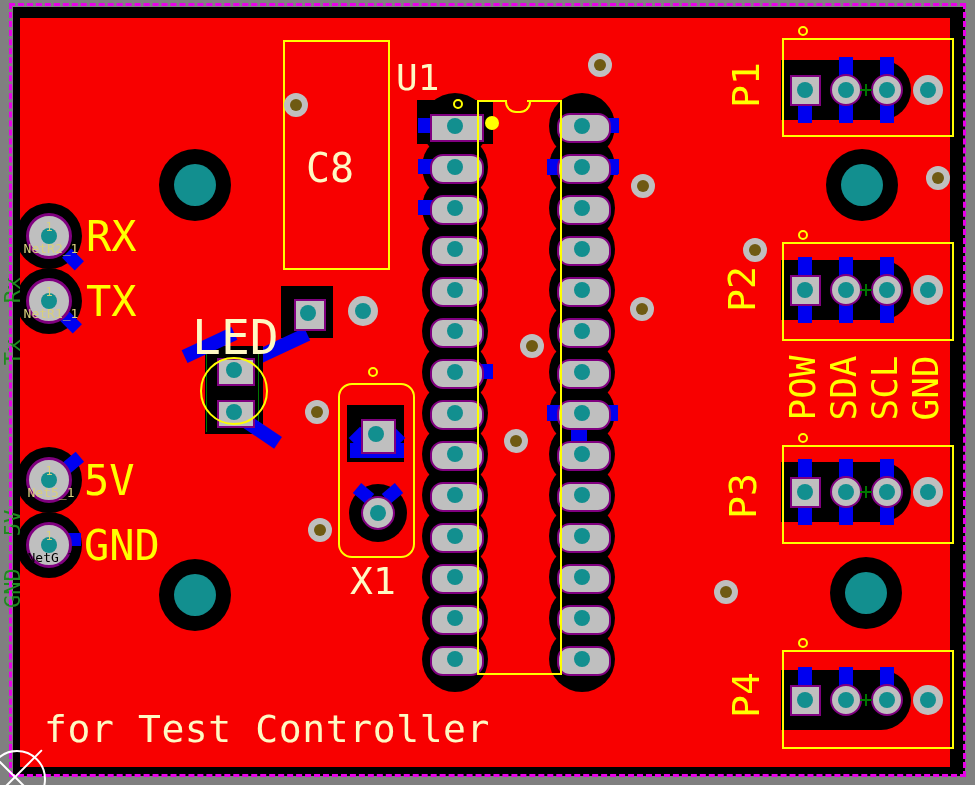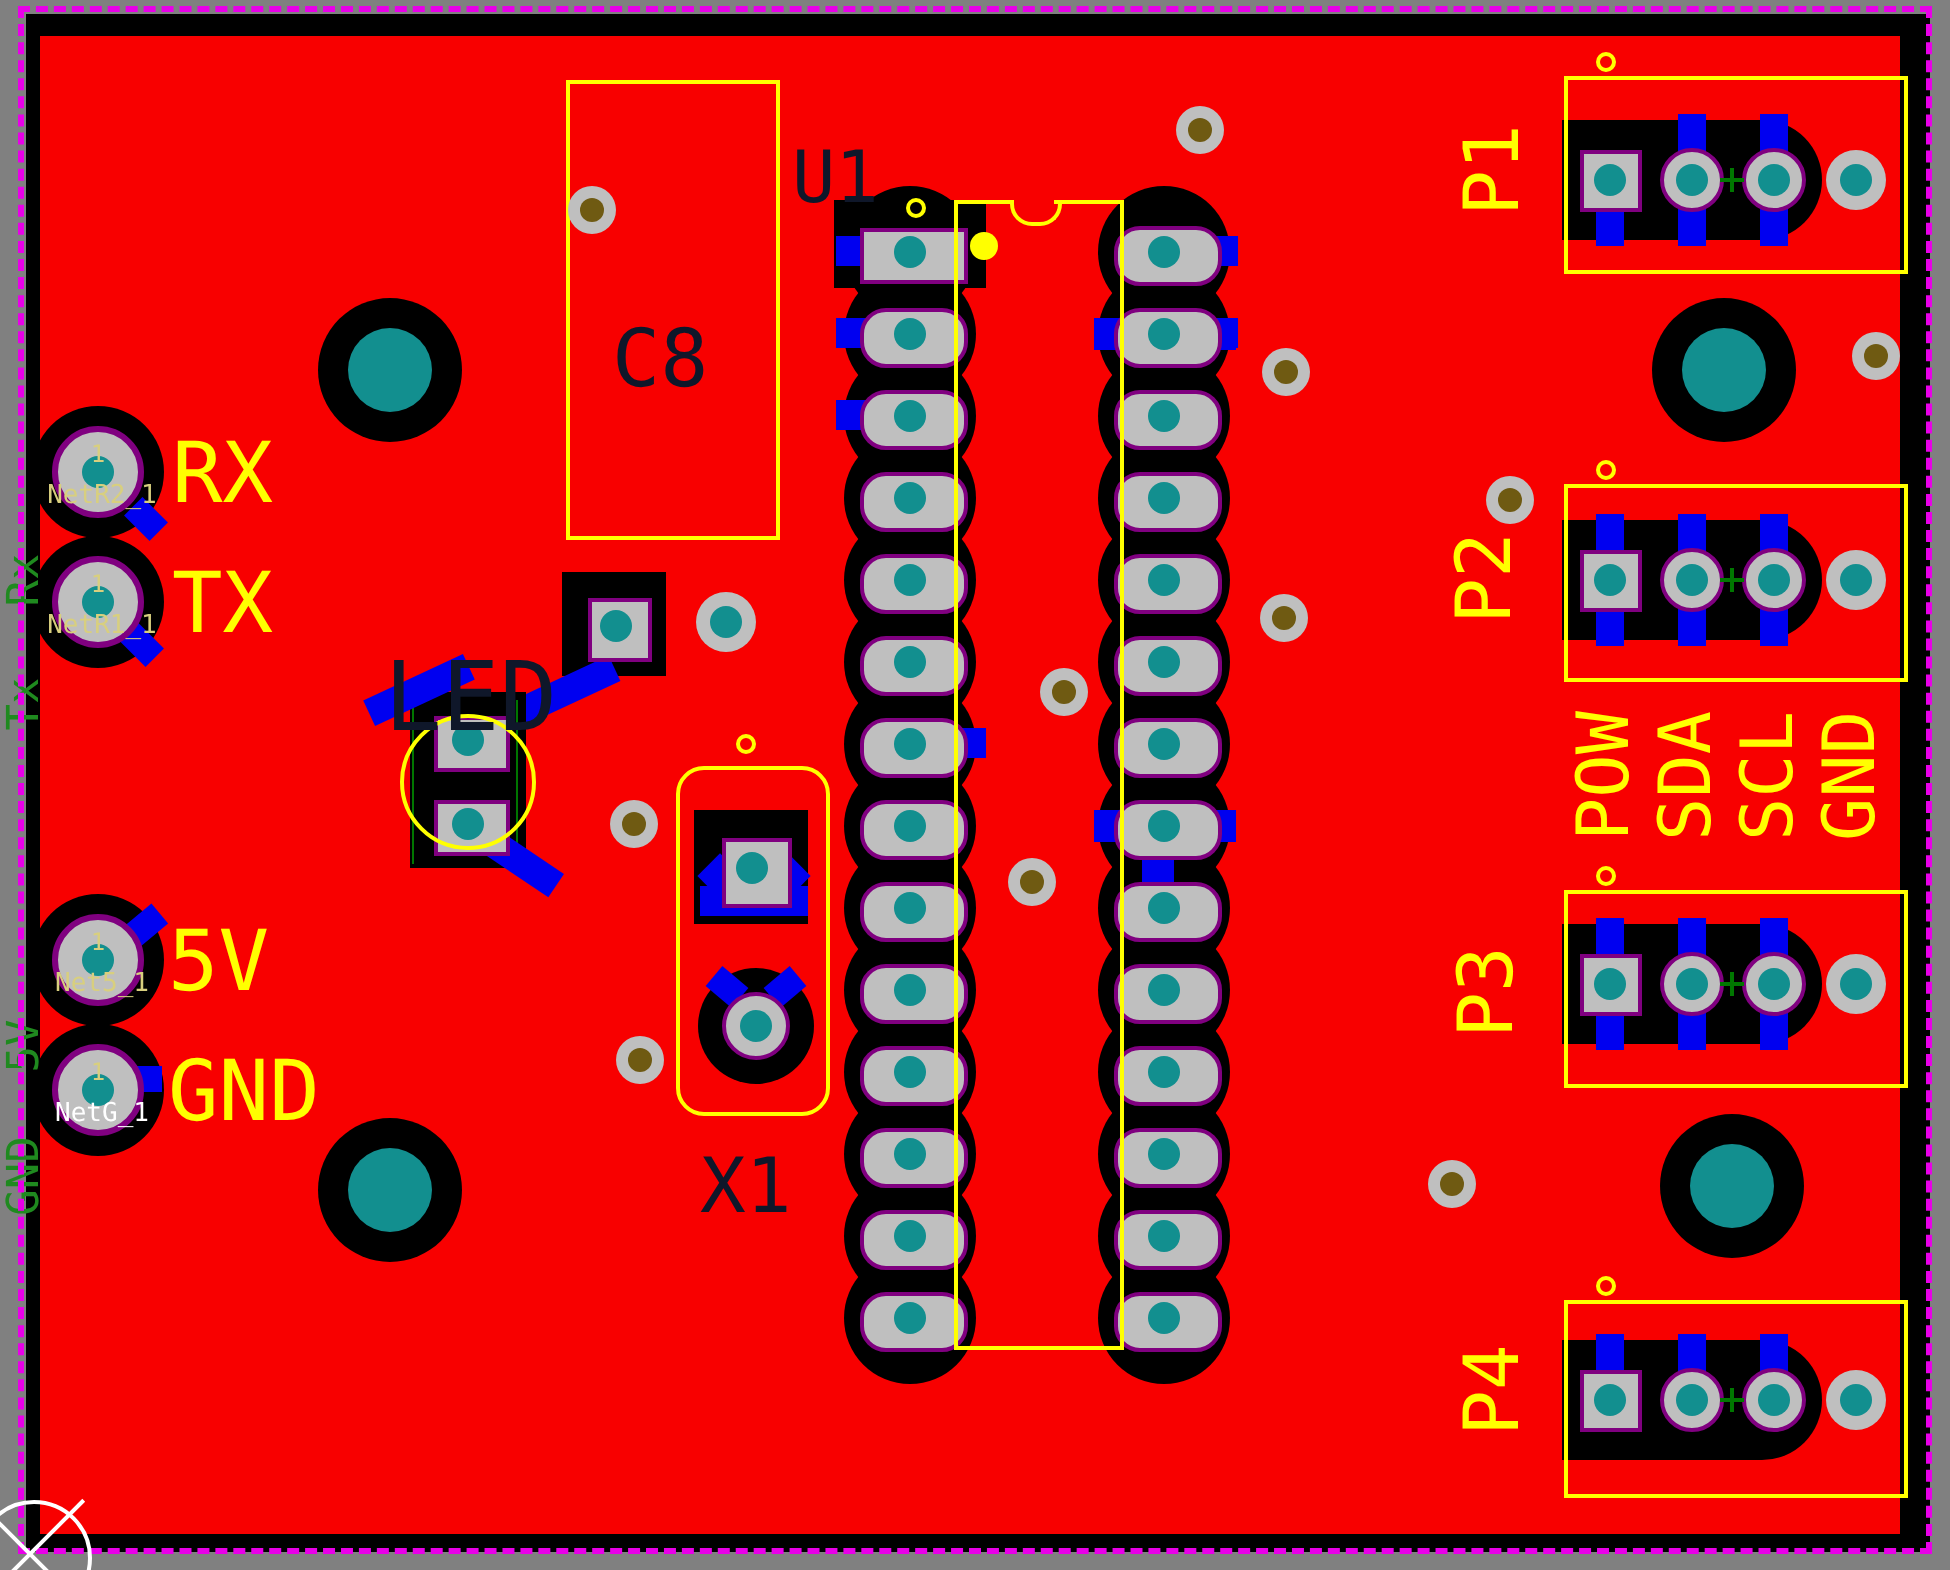--- a/index.html
+++ b/index.html
@@ -1,19 +1,19 @@
 <!DOCTYPE html>
 <html><head>
 <meta charset="utf-8">
 <style>
   html,body{margin:0;padding:0;background:#666;}
   #canvas{position:relative;width:975px;height:785px;background:#808080;overflow:hidden;
           font-family:"DejaVu Sans Mono","Liberation Mono",monospace;}
   .abs{position:absolute;}
-  .silktext{position:absolute;color:#0f172a;line-height:1;white-space:nowrap;margin-top:12px;}
+  .silktext{position:absolute;color:#fef9c3;line-height:1;white-space:nowrap;}
   .vlabel{transform:translate(-50%,-50%) rotate(-90deg);transform-origin:center;}
   .h45{background-image:repeating-linear-gradient(45deg,rgba(255,0,255,.9) 0 1.5px,transparent 1.5px 7px);}
   .h135{background-image:repeating-linear-gradient(135deg,rgba(255,0,255,.9) 0 1.5px,transparent 1.5px 7px);}
   #board-black{position:absolute;left:13px;top:7px;width:952px;height:769px;background:#000;}
   #copper{position:absolute;left:20px;top:18px;width:930px;height:749px;background:#f80000;}
   #board-edge{position:absolute;left:9px;top:3px;width:951px;height:768px;border:3px dashed #e800e8;}
   #u1-label{left:396px;top:60px;font-size:36px;}
   #c8-label{left:306px;top:148px;font-size:40px;}
   #led-label{left:192px;top:313px;font-size:48px;}
   #x1-label{left:350px;top:562px;font-size:38px;}
@@ -47,21 +47,21 @@
       <div class="abs" style="left: 26px; top: 457px; width: 40px; height: 40px; background: rgb(191, 191, 191); border-radius: 50%; border: 3px solid rgb(128, 0, 128);"></div>
       <div class="abs" style="left: 41px; top: 472px; width: 16px; height: 16px; background: rgb(18, 143, 143); border-radius: 50%;"></div>
       <div class="abs" style="left: 49px; top: 471px; font-size: 12px; color: rgb(216, 207, 126); line-height: 1; white-space: nowrap; transform: translate(-50%, -50%);">1</div>
       <div class="abs" style="left: 51px; top: 492px; font-size: 13px; color: rgb(216, 207, 126); line-height: 1; white-space: nowrap; transform: translate(-50%, -50%);">Net5_1</div>
       <div class="abs" style="left: 84px; top: 460px; font-size: 42px; color: rgb(255, 255, 0); line-height: 1; white-space: nowrap; transform: none;">5V</div>
       <div class="abs" style="left: 16px; top: 512px; width: 66px; height: 66px; background: rgb(0, 0, 0); border-radius: 50%;"></div>
       <div class="abs" style="left: 63px; top: 533px; width: 18px; height: 13px; background: rgb(0, 0, 240);"></div>
       <div class="abs" style="left: 26px; top: 522px; width: 40px; height: 40px; background: rgb(191, 191, 191); border-radius: 50%; border: 3px solid rgb(128, 0, 128);"></div>
       <div class="abs" style="left: 41px; top: 537px; width: 16px; height: 16px; background: rgb(18, 143, 143); border-radius: 50%;"></div>
       <div class="abs" style="left: 49px; top: 536px; font-size: 12px; color: rgb(216, 207, 126); line-height: 1; white-space: nowrap; transform: translate(-50%, -50%);">1</div>
-      <div class="abs" style="left: 51px; top: 557px; font-size: 13px; color: #ffffff; line-height: 1; white-space: nowrap; transform: translate(-50%, -50%);">NetG_1</div>
+      <div class="abs" style="left: 51px; top: 557px; font-size: 13px; color: #000000; line-height: 1; white-space: nowrap; transform: translate(-50%, -50%);">NetG_1</div>
       <div class="abs" style="left: 84px; top: 525px; font-size: 42px; color: rgb(255, 255, 0); line-height: 1; white-space: nowrap; transform: none;">GND</div>
       <div class="abs vlabel" style="left: 13px; top: 290px; font-size: 22px; color: rgb(31, 138, 31); line-height: 1; white-space: nowrap;">Rx</div>
       <div class="abs vlabel" style="left: 13px; top: 352px; font-size: 22px; color: rgb(31, 138, 31); line-height: 1; white-space: nowrap;">Tx</div>
       <div class="abs vlabel" style="left: 13px; top: 523px; font-size: 22px; color: rgb(31, 138, 31); line-height: 1; white-space: nowrap;">5V</div>
       <div class="abs vlabel" style="left: 13px; top: 588px; font-size: 22px; color: rgb(31, 138, 31); line-height: 1; white-space: nowrap;">GND</div>
       <div class="abs" style="left: 159px; top: 149px; width: 72px; height: 72px; background: rgb(0, 0, 0); border-radius: 50%;"></div>
       <div class="abs" style="left: 174px; top: 164px; width: 42px; height: 42px; background: rgb(18, 143, 143); border-radius: 50%;"></div>
       <div class="abs" style="left: 159px; top: 559px; width: 72px; height: 72px; background: rgb(0, 0, 0); border-radius: 50%;"></div>
       <div class="abs" style="left: 174px; top: 574px; width: 42px; height: 42px; background: rgb(18, 143, 143); border-radius: 50%;"></div>
       <div class="abs" style="left: 826px; top: 149px; width: 72px; height: 72px; background: rgb(0, 0, 0); border-radius: 50%;"></div>
@@ -311,19 +311,20 @@
       <div class="abs" style="left: 743px; top: 238px; width: 24px; height: 24px; background: rgb(191, 191, 191); border-radius: 50%;"></div>
       <div class="abs" style="left: 749px; top: 244px; width: 12px; height: 12px; background: rgb(111, 90, 18); border-radius: 50%;"></div>
       <div class="abs" style="left: 926px; top: 166px; width: 24px; height: 24px; background: rgb(191, 191, 191); border-radius: 50%;"></div>
       <div class="abs" style="left: 932px; top: 172px; width: 12px; height: 12px; background: rgb(111, 90, 18); border-radius: 50%;"></div>
     </div>
 
   <div class="silktext" id="u1-label">U1</div>
   <div class="silktext" id="c8-label">C8</div>
   <div class="silktext" id="led-label">LED</div>
   <div class="silktext" id="x1-label">X1</div>
+  <div class="silktext" id="title2">for Test Controller</div>
 
   <div id="board-edge"></div>
   <div id="origin"></div>
 <div class="abs" style="left: -12px; top: 750px; width: 54px; height: 54px; border: 2px solid rgb(255, 255, 255); border-radius: 50%;"></div>
     <div class="abs" style="left: -23px; top: 776px; width: 76px; height: 2px; background: rgb(255, 255, 255); transform: rotate(45deg);"></div>
     <div class="abs" style="left: -23px; top: 776px; width: 76px; height: 2px; background: rgb(255, 255, 255); transform: rotate(-45deg);"></div>
   </div>
 
 </body></html>

